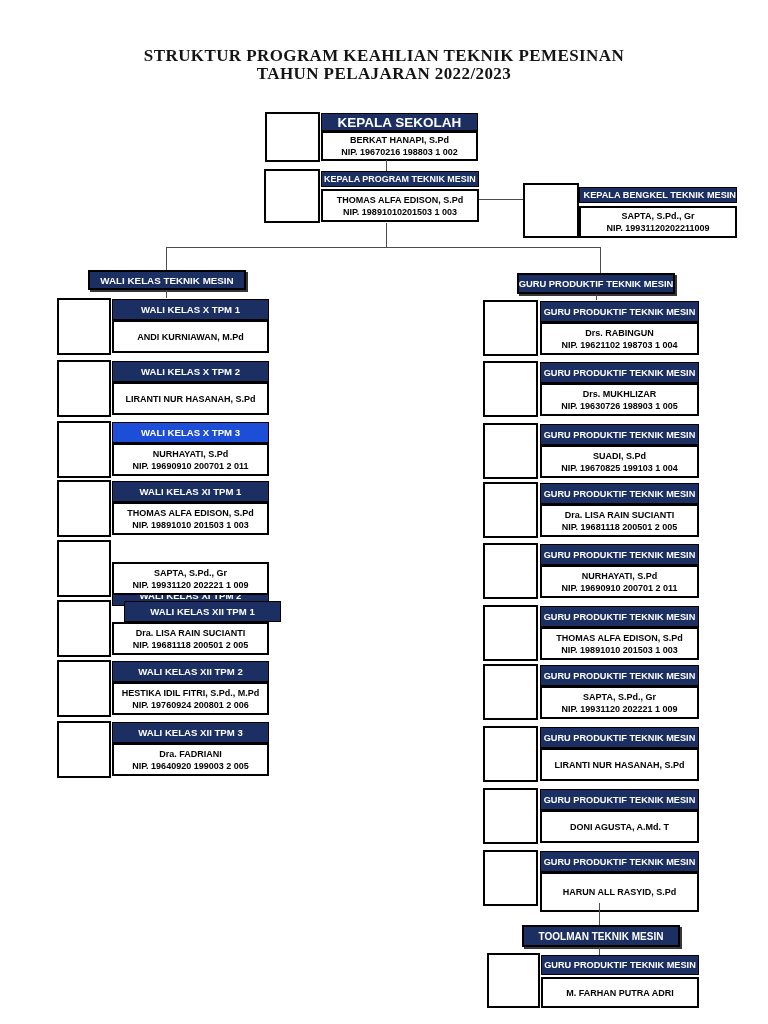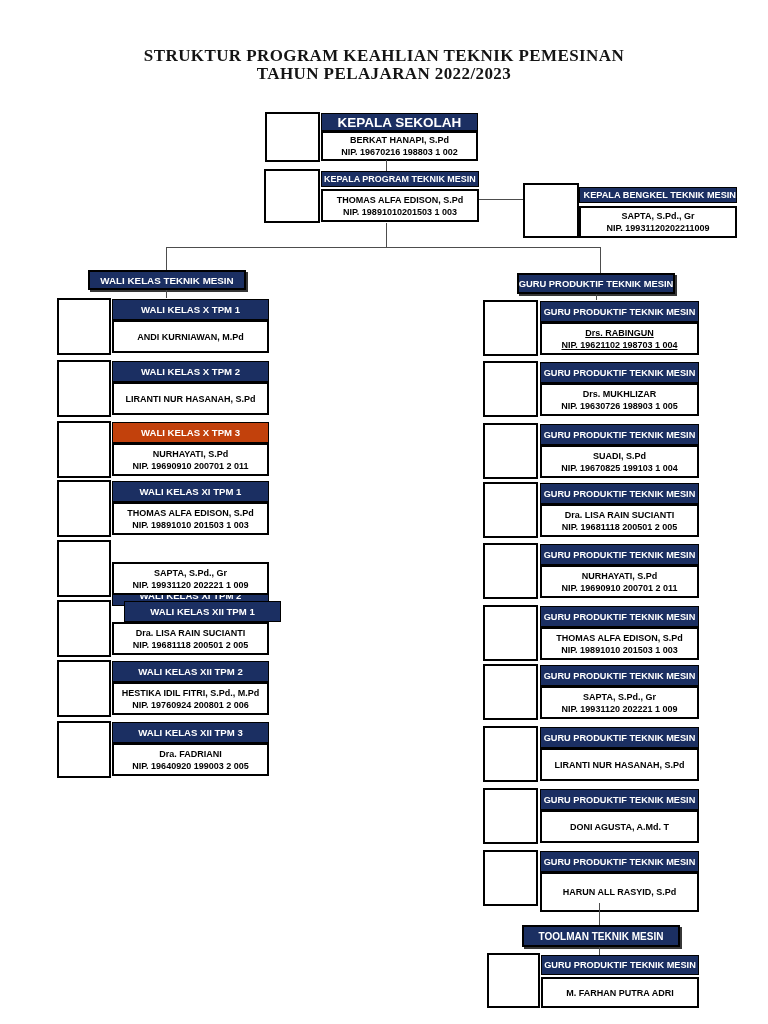--- a/index.html
+++ b/index.html
@@ -92,21 +92,21 @@
         </div>
         <div class="ubody" style="left: 0px; top: 21px; width: 157px; height: 33px;">
           <span class="fit uname">LIRANTI NUR HASANAH, S.Pd</span>
           <span class="fit unip"></span>
         </div>
       </div>
     </div>
     <div class="unit" style="left: 57px; top: 421px; width: 212px; height: 57px;">
       <div class="photo" style="width: 54px; height: 57px;"></div>
       <div class="content" style="left: 55px; top: 1px; width: 157px;">
-        <div class="uhead" style="left: 0px; top: 0px; width: 157px; height: 21px; font-size: 9.6px; background: #c2410c;">
+        <div class="uhead" style="left: 0px; top: 0px; width: 157px; height: 21px; font-size: 9.6px; background: #1d4ed8;">
           <span class="fit">WALI KELAS X TPM 3</span>
         </div>
         <div class="ubody" style="left: 0px; top: 21px; width: 157px; height: 33px;">
           <span class="fit uname">NURHAYATI, S.Pd</span>
           <span class="fit unip">NIP. 19690910 200701 2 011</span>
         </div>
       </div>
     </div>
     <div class="unit" style="left: 57px; top: 480px; width: 212px; height: 57px;">
       <div class="photo" style="width: 54px; height: 57px;"></div>
@@ -167,21 +167,21 @@
           <span class="fit unip">NIP. 19640920 199003 2 005</span>
         </div>
       </div>
     </div>
     <div class="unit" style="left: 483px; top: 300px; width: 216px; height: 56px;">
       <div class="photo" style="width: 55px; height: 56px;"></div>
       <div class="content" style="left: 57px; top: 1px; width: 159px;">
         <div class="uhead" style="left: 0px; top: 0px; width: 159px; height: 21px; font-size: 9.2px; background: rgb(27, 47, 98);">
           <span class="fit">GURU PRODUKTIF TEKNIK MESIN</span>
         </div>
-        <div class="ubody" style="left: 0px; top: 21px; width: 159px; height: 33px; text-decoration: underline;">
+        <div class="ubody" style="left: 0px; top: 21px; width: 159px; height: 33px;">
           <span class="fit uname">Drs. RABINGUN</span>
           <span class="fit unip">NIP. 19621102 198703 1 004</span>
         </div>
       </div>
     </div>
     <div class="unit" style="left: 483px; top: 361px; width: 216px; height: 56px;">
       <div class="photo" style="width: 55px; height: 56px;"></div>
       <div class="content" style="left: 57px; top: 1px; width: 159px;">
         <div class="uhead" style="left: 0px; top: 0px; width: 159px; height: 21px; font-size: 9.2px; background: rgb(27, 47, 98);">
           <span class="fit">GURU PRODUKTIF TEKNIK MESIN</span>

